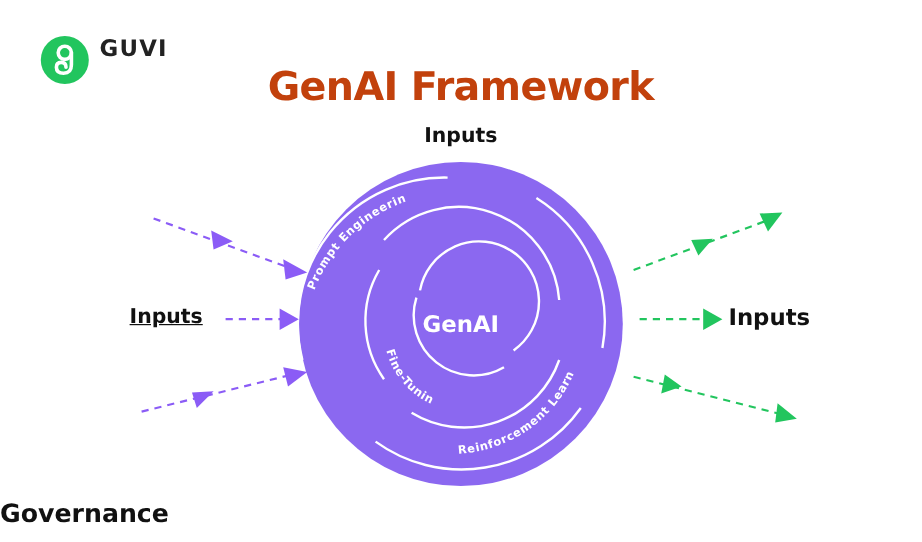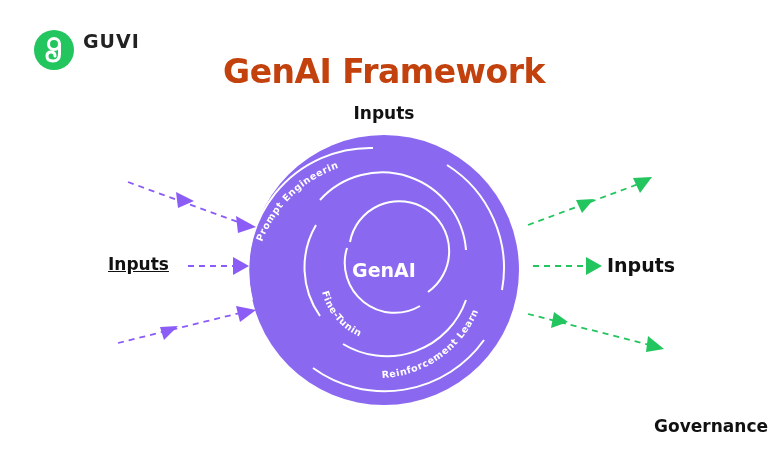--- a/index.html
+++ b/index.html
@@ -3,21 +3,21 @@
   <meta charset="utf-8">
   <style>
     html, body { margin: 0; padding: 0; background: #ffffff; }
     body { width: 768px; height: 452px; position: relative; overflow: hidden; font-family: "Liberation Sans", "DejaVu Sans", sans-serif; }
     .logo { position: absolute; left: 34px; top: 30px; display: flex; align-items: flex-start; }
     .logo-badge { width: 40px; height: 40px; border-radius: 50%; background: #22c55e; display: flex; align-items: center; justify-content: center; }
     .logo-text { margin-left: 9px; font-size: 19px; font-weight: 700; letter-spacing: 1px; color: #222; font-family: "DejaVu Sans", sans-serif; }
     .title { position: absolute; left: 0; right: 0; top: 52px; text-align: center; font-size: 33px; font-weight: 700; color: #c2410c; font-family: "DejaVu Sans", sans-serif; letter-spacing: -0.5px; }
     .label { position: absolute; font-weight: 700; color: #111; font-family: "DejaVu Sans", sans-serif; }
     .prompt { left: 0; right: 0; top: 103px; text-align: center; font-size: 17px; }
-    .governance { left: 0; right: 0; top: 416px; text-align: right; font-size: 17px; }
+    .governance { left: 0; right: 0; top: 416px; text-align: left; font-size: 21px; }
     .inputs { left: 108px; top: 254px; font-size: 17px; text-decoration: underline; }
     .outputs { left: 607px; top: 254px; font-size: 19px; }
     svg.diagram { position: absolute; left: 0; top: 0; }
   </style>
 </head>
 <body>
 
 <div class="logo">
   <div class="logo-badge">
     <svg width="40" height="40" viewBox="0 0 40 40">

